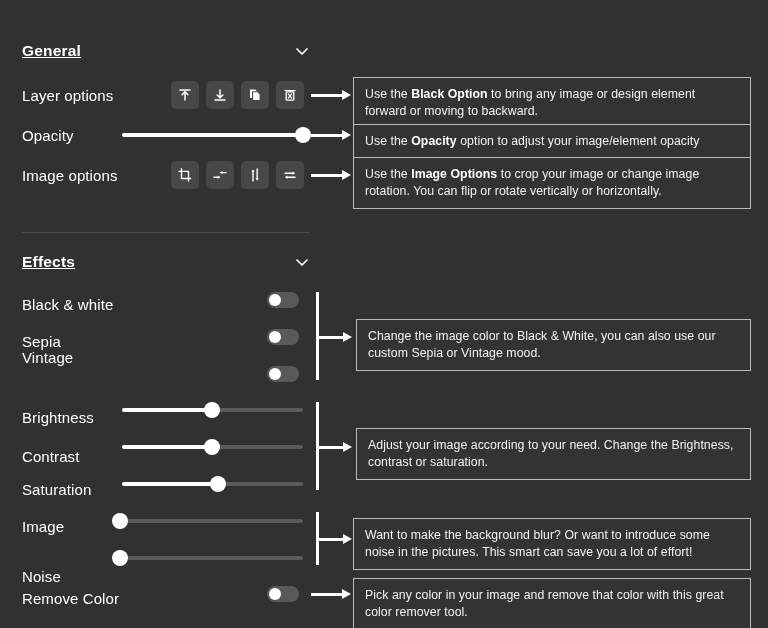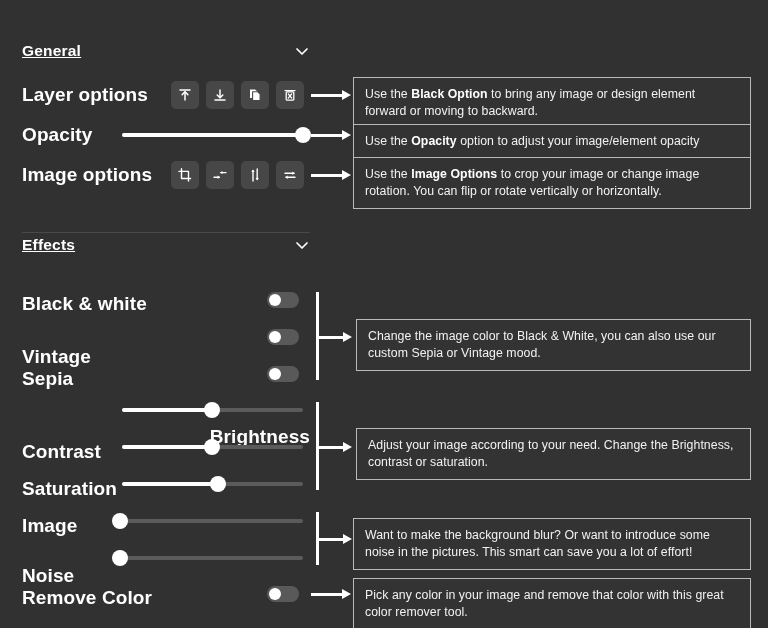--- a/index.html
+++ b/index.html
@@ -57,22 +57,22 @@
 
   .row {
     position: absolute;
     left: 22px;
     width: 288px;
     height: 26px;
     display: flex;
     align-items: center;
   }
   .row-label {
-    font-size: 19px;
-    font-weight: bold;
+    font-size: 15px;
+    font-weight: normal;
     color: #ffffff;
     white-space: nowrap;
     letter-spacing: 0.1px;
   }
 
   
   .icon-group {
     position: absolute;
     display: flex;
     gap: 7px;
@@ -273,60 +273,60 @@
         <line x1="3" y1="6.2" x2="12" y2="6.2" stroke="#fff" stroke-width="1.4" stroke-linecap="round"></line>
         <path d="M10.4 4.5 L12.8 6.2 L10.4 7.9" fill="#fff"></path>
         <line x1="13" y1="10.2" x2="4" y2="10.2" stroke="#fff" stroke-width="1.4" stroke-linecap="round"></line>
         <path d="M5.6 8.5 L3.2 10.2 L5.6 11.9" fill="#fff"></path>
       </svg>
     </div>
   </div>
 
   <div class="divider" style="top:232px;"></div>
 
-  <div class="section-header" style="top:236px;">
+  <div class="section-header" style="top:253px;">
     <span class="section-title">Effects</span>
     <span>
       <svg class="chevron" viewBox="0 0 16 16">
           <path d="M3 6 L8 11 L13 6" fill="none" stroke="#ffffff" stroke-width="1.7" stroke-linecap="round" stroke-linejoin="round"></path>
         </svg>
     </span>
   </div>
 
   <div class="row" style="top:291px;">
     <span class="row-label">Black &amp; white</span>
   </div>
   <div class="toggle" style="left:267px; top:292px;">
     <div class="knob"></div>
   </div>
 
-  <div class="row" style="top:328px;margin-top:38px;">
+  <div class="row" style="top:328px;">
     <span class="row-label">Sepia</span>
   </div>
   <div class="toggle" style="left:267px; top:329px;">
     <div class="knob"></div>
   </div>
 
   <div class="row" style="top:344px;">
     <span class="row-label">Vintage</span>
   </div>
   <div class="toggle" style="left:267px; top:366px;">
     <div class="knob"></div>
   </div>
 
-  <div class="row" style="top:424px;justify-content:flex-end;">
+  <div class="row" style="top:404px;">
     <span class="row-label">Brightness</span>
   </div>
   <div class="slider" style="left:122px; top:400px; width:181px;">
     <div class="track-bg"></div>
     <div class="track-fill" style="width:90px;"></div>
     <div class="knob" style="left:90px;"></div>
   </div>
 
-  <div class="row" style="top:439px;">
+  <div class="row" style="top:439px;align-items:flex-end;">
     <span class="row-label">Contrast</span>
   </div>
   <div class="slider" style="left:122px; top:437px; width:181px;">
     <div class="track-bg"></div>
     <div class="track-fill" style="width:90px;"></div>
     <div class="knob" style="left:90px;"></div>
   </div>
 
   <div class="row" style="top:476px;">
     <span class="row-label">Saturation</span>

